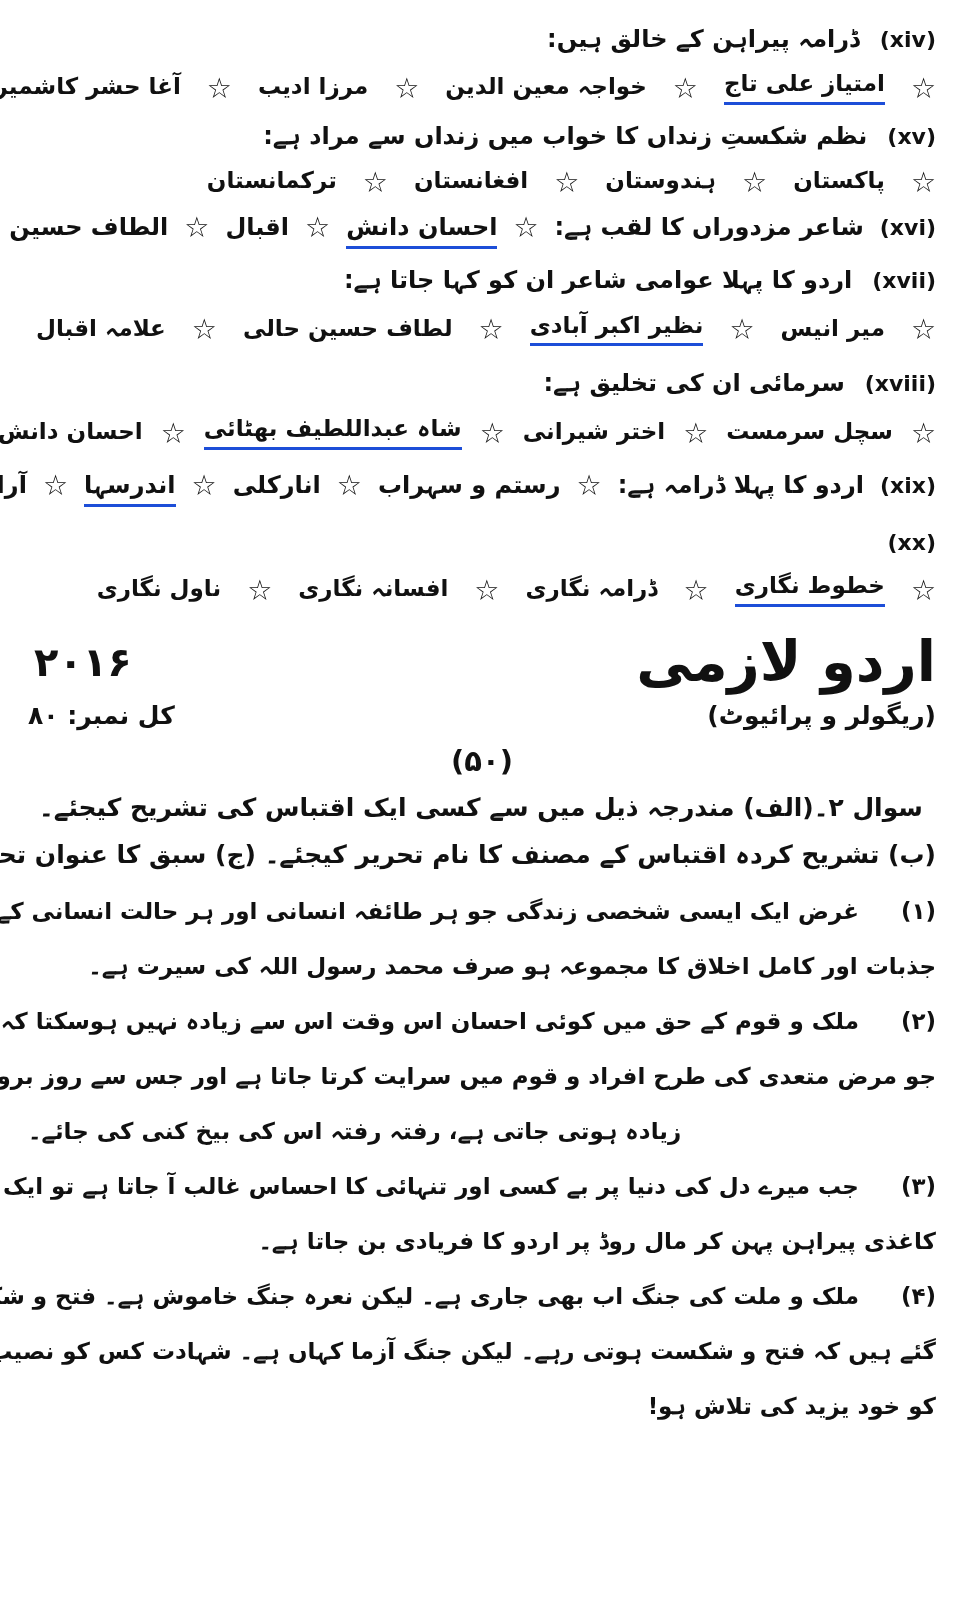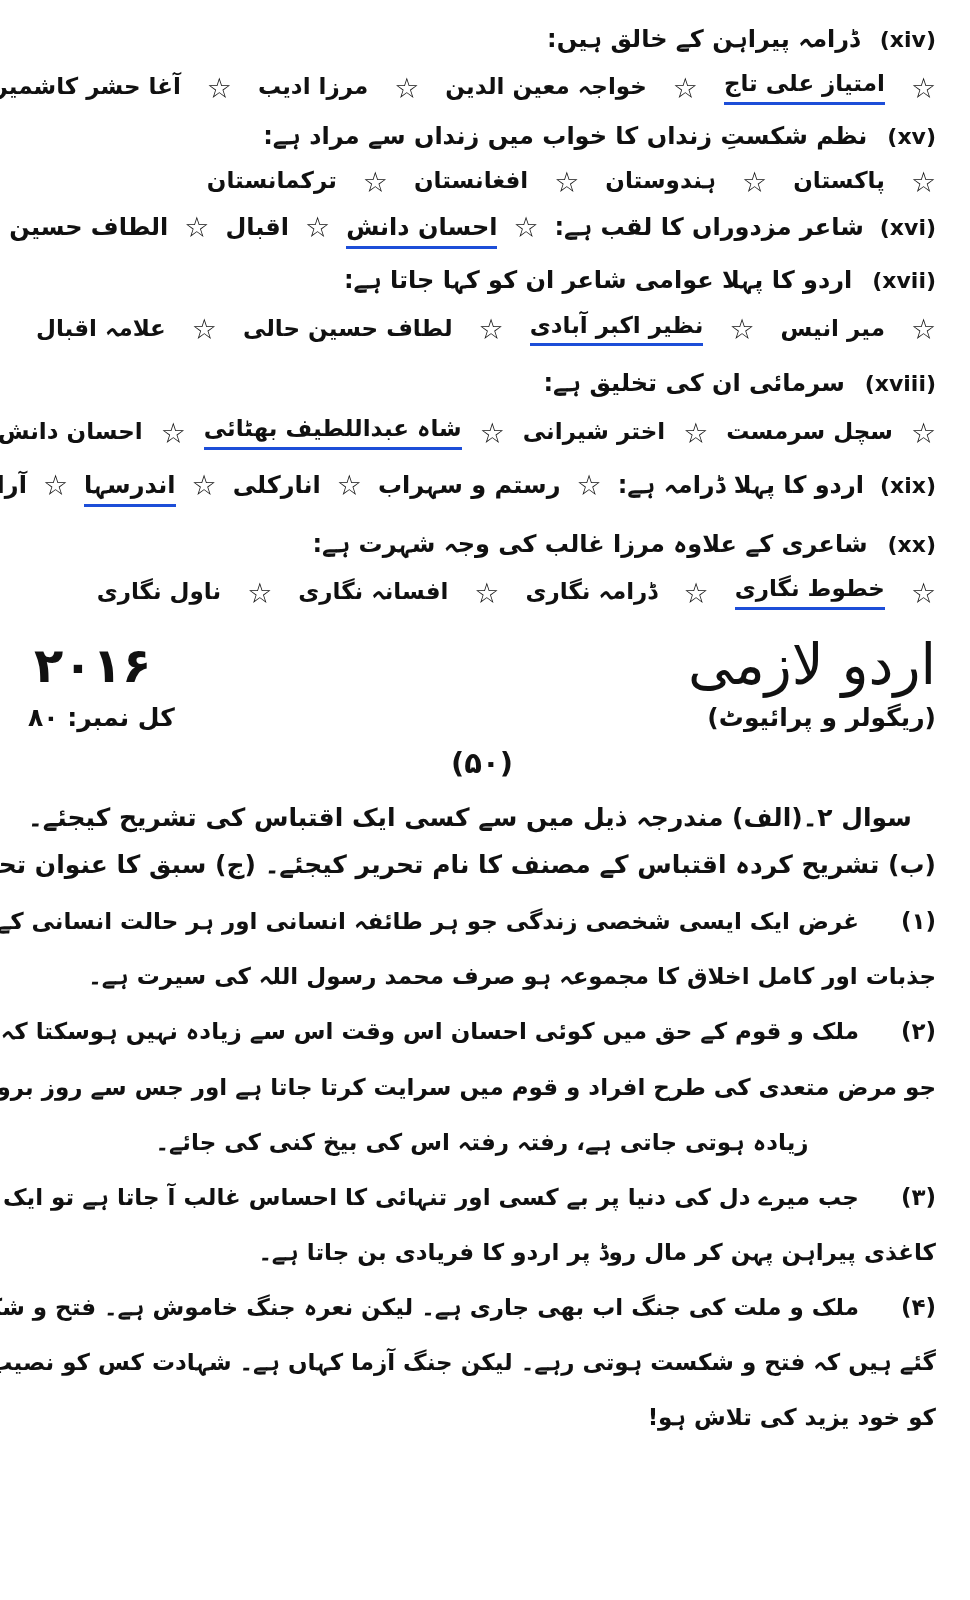--- a/index.html
+++ b/index.html
@@ -26,45 +26,45 @@
   .opts.tight{gap:18px;}
   .star{font-size:28px;font-weight:400;line-height:1;transform:translateY(2px);}
   .u{border-bottom:3px solid #1d4ed8;padding-bottom:3px;}
   .inline{gap:16px;}
 
   
   .title-row{
     display:flex;justify-content:space-between;align-items:center;
     margin-top:24px;padding-left:6px;
   }
-  .paper-title{font-size:56px;font-weight:400;line-height:1.1;margin-left:24px;}
-  .paper-year{font-size:48px;font-weight:700;letter-spacing:3px;direction:rtl;}
+  .paper-title{font-size:56px;font-weight:700;line-height:1.1;margin-left:24px;}
+  .paper-year{font-size:40px;font-weight:700;letter-spacing:3px;direction:rtl;}
   .meta-row{
     display:flex;justify-content:space-between;align-items:baseline;
     font-size:25px;font-weight:700;margin-top:8px;
   }
   .heading-row{
     display:flex;justify-content:center;align-items:baseline;gap:56px;
     font-size:29px;font-weight:700;margin-top:14px;
   }
 
   
   .instr{font-size:25px;font-weight:700;line-height:1.4;white-space:nowrap;}
-  .instr-a{margin-top:20px;text-align:left;padding-right:2px;}
+  .instr-a{margin-top:12px;text-align:center;padding-right:2px;}
   .instr-bc{margin-top:12px;text-align:right;}
 
   
   .para{margin-top:10px;}
   .pline{
     font-size:23px;font-weight:700;line-height:1.35;
     margin-top:24px;white-space:nowrap;
   }
   .pfirst{display:flex;align-items:baseline;gap:42px;}
   .al-l{text-align:right;}
-  .al-c{text-align:center;}
+  .al-c{text-align:left;}
   .al-r{text-align:right;}
 </style>
 </head>
 <body>
 
 <div class="page">
 
   <div class="qline" style="margin-top:6px">
     <span class="qnum">(xiv)</span>
     <span>ڈرامہ پیراہن کے خالق ہیں:</span>
@@ -145,21 +145,20 @@
     <span class="star">☆</span>
     <span>انارکلی</span>
     <span class="star">☆</span>
     <span class="u">اندرسہا</span>
     <span class="star">☆</span>
     <span>آرام و سکون</span>
   </div>
 
   <div class="qline" style="margin-top:22px">
     <span class="qnum">(xx)</span>
-    <span>شاعری کے علاوہ مرزا غالب کی وجہ شہرت ہے:</span>
   </div>
   <div class="opts">
     <span class="star">☆</span>
     <span class="u">خطوط نگاری</span>
     <span class="star">☆</span>
     <span>ڈرامہ نگاری</span>
     <span class="star">☆</span>
     <span>افسانہ نگاری</span>
     <span class="star">☆</span>
     <span>ناول نگاری</span>

